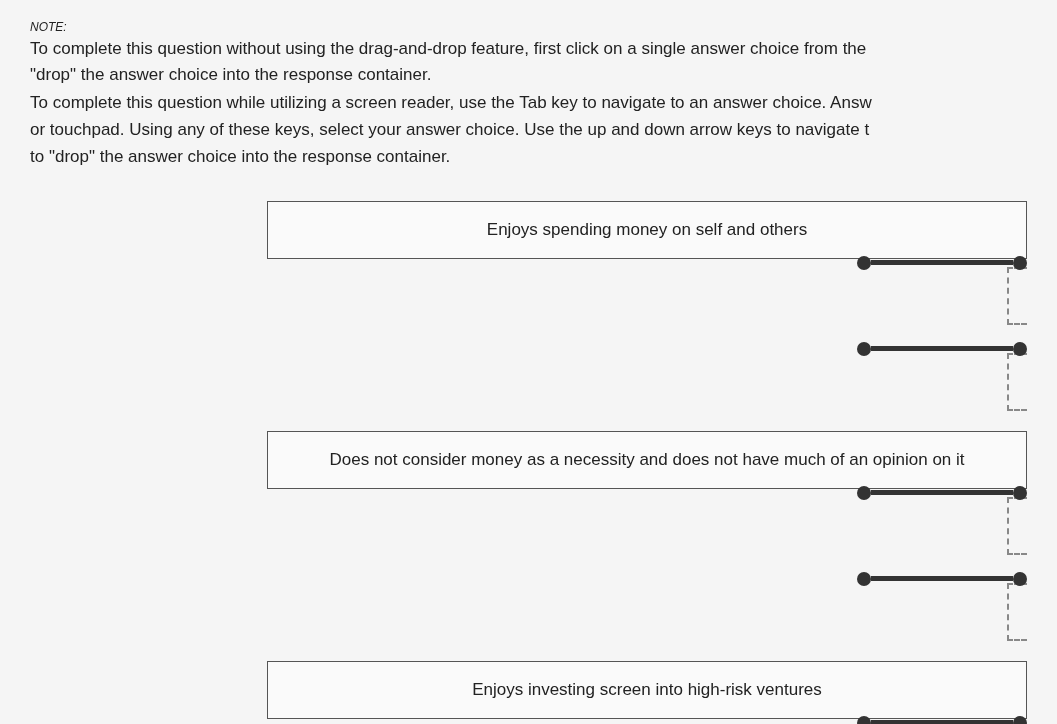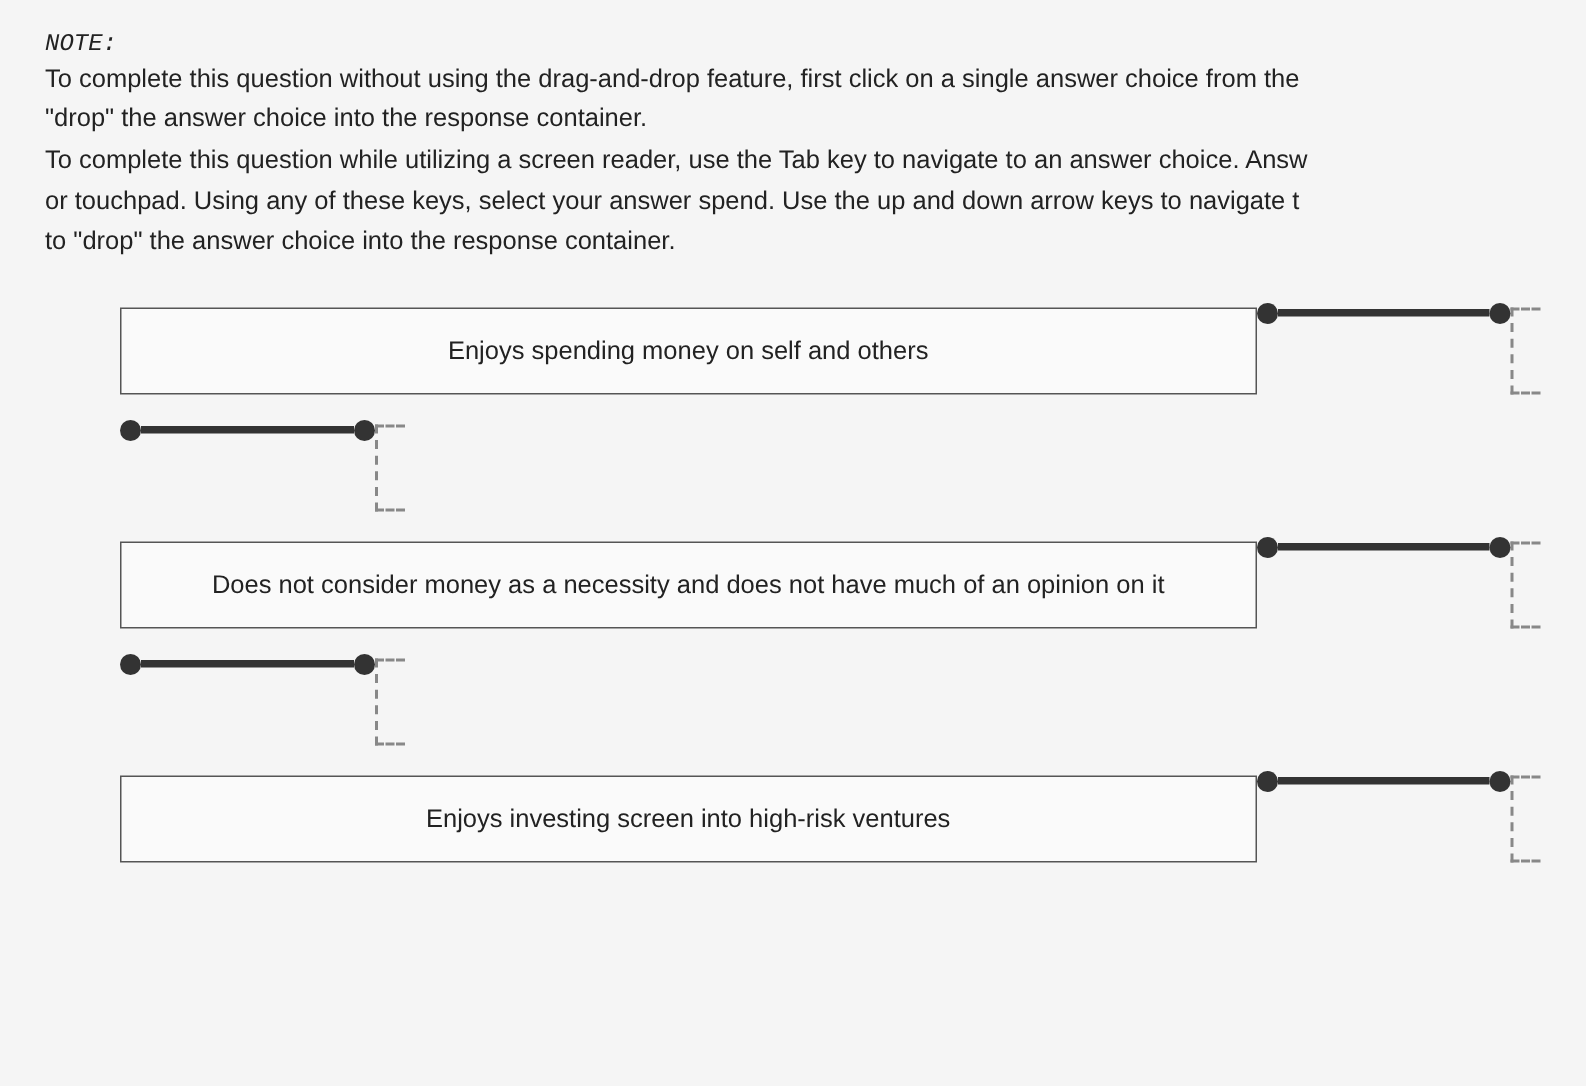--- a/index.html
+++ b/index.html
@@ -10,43 +10,43 @@
     body {
       font-family: Arial, Helvetica, sans-serif;
       background: #f5f5f5;
       padding: 20px 30px;
       color: #222;
       width: 1057px;
       overflow: hidden;
     }
     .note-label {
       font-style: italic;
-      font-size: 16px;
+      font-size: 12px;
       margin-bottom: 2px;
-      font-family: Liberation Mono, monospace;
     }
     .note-text {
       font-size: 17px;
       line-height: 1.5;
       margin-bottom: 2px;
     }
     .instructions {
       font-size: 17px;
       line-height: 1.6;
       margin-bottom: 30px;
     }
     .matching-area {
       display: flex;
       flex-direction: column;
       gap: 20px;
       padding-left: 50px;
     }
     .match-row {
       display: flex;
-      align-items: flex-start;
+      align-items: flex-end;
+      flex-direction: column;
     }
     .answer-box {
       border: 1px solid #555;
       background: #fafafa;
       width: 760px;
       min-height: 58px;
       display: flex;
       align-items: center;
       justify-content: center;
       text-align: center;
@@ -87,21 +87,21 @@
 <div>
   <div class="note-label">NOTE:</div>
   <div class="note-text">
     <span>To complete this question without using the drag-and-drop feature, first click on a single answer choice from the</span><br>
     <span>"drop" the answer choice into the response container.</span>
   </div>
 </div>
 
 <div class="instructions">
   <span>To complete this question while utilizing a screen reader, use the Tab key to navigate to an answer choice. Answ</span><br>
-  <span>or touchpad. Using any of these keys, select your answer spend. Use the up and down arrow keys to navigate t</span><br>
+  <span>or touchpad. Using any of these keys, select your answer choice. Use the up and down arrow keys to navigate t</span><br>
   <span>to "drop" the answer choice into the response container.</span>
 </div>
 
 <div class="matching-area">
 
   <div class="match-row">
     <div class="answer-box">
       <span>Enjoys spending money on self and others</span>
     </div>
     <div class="connector">

